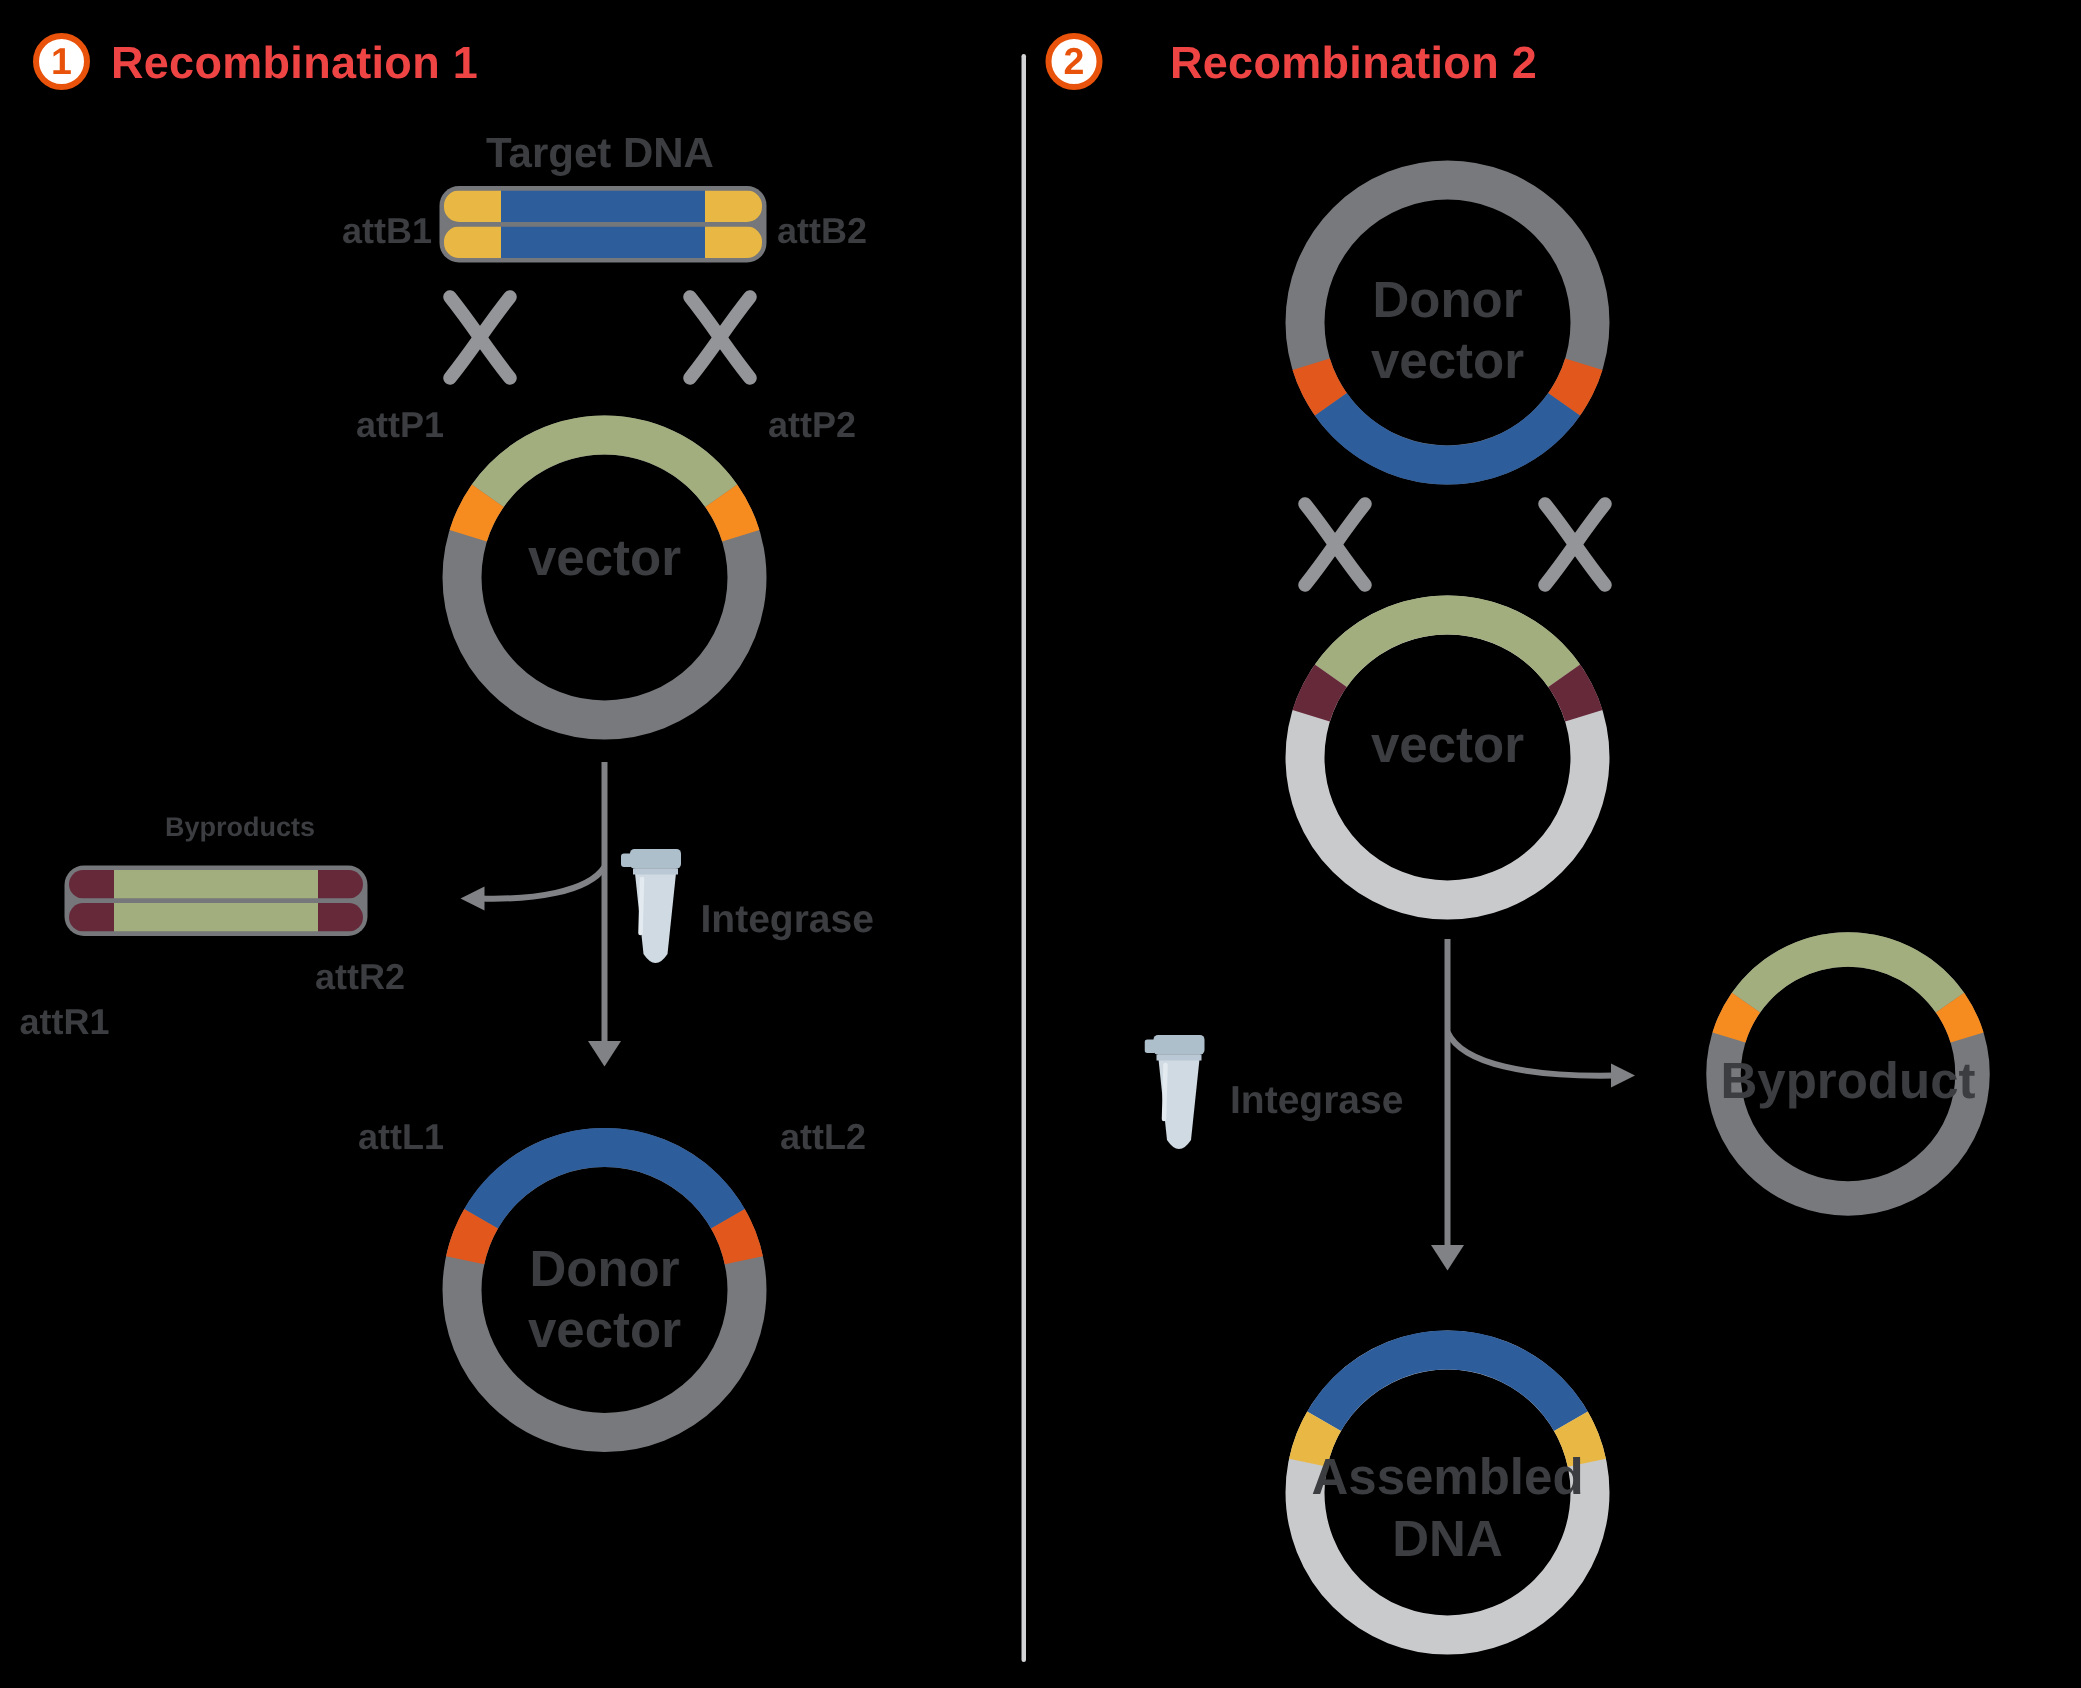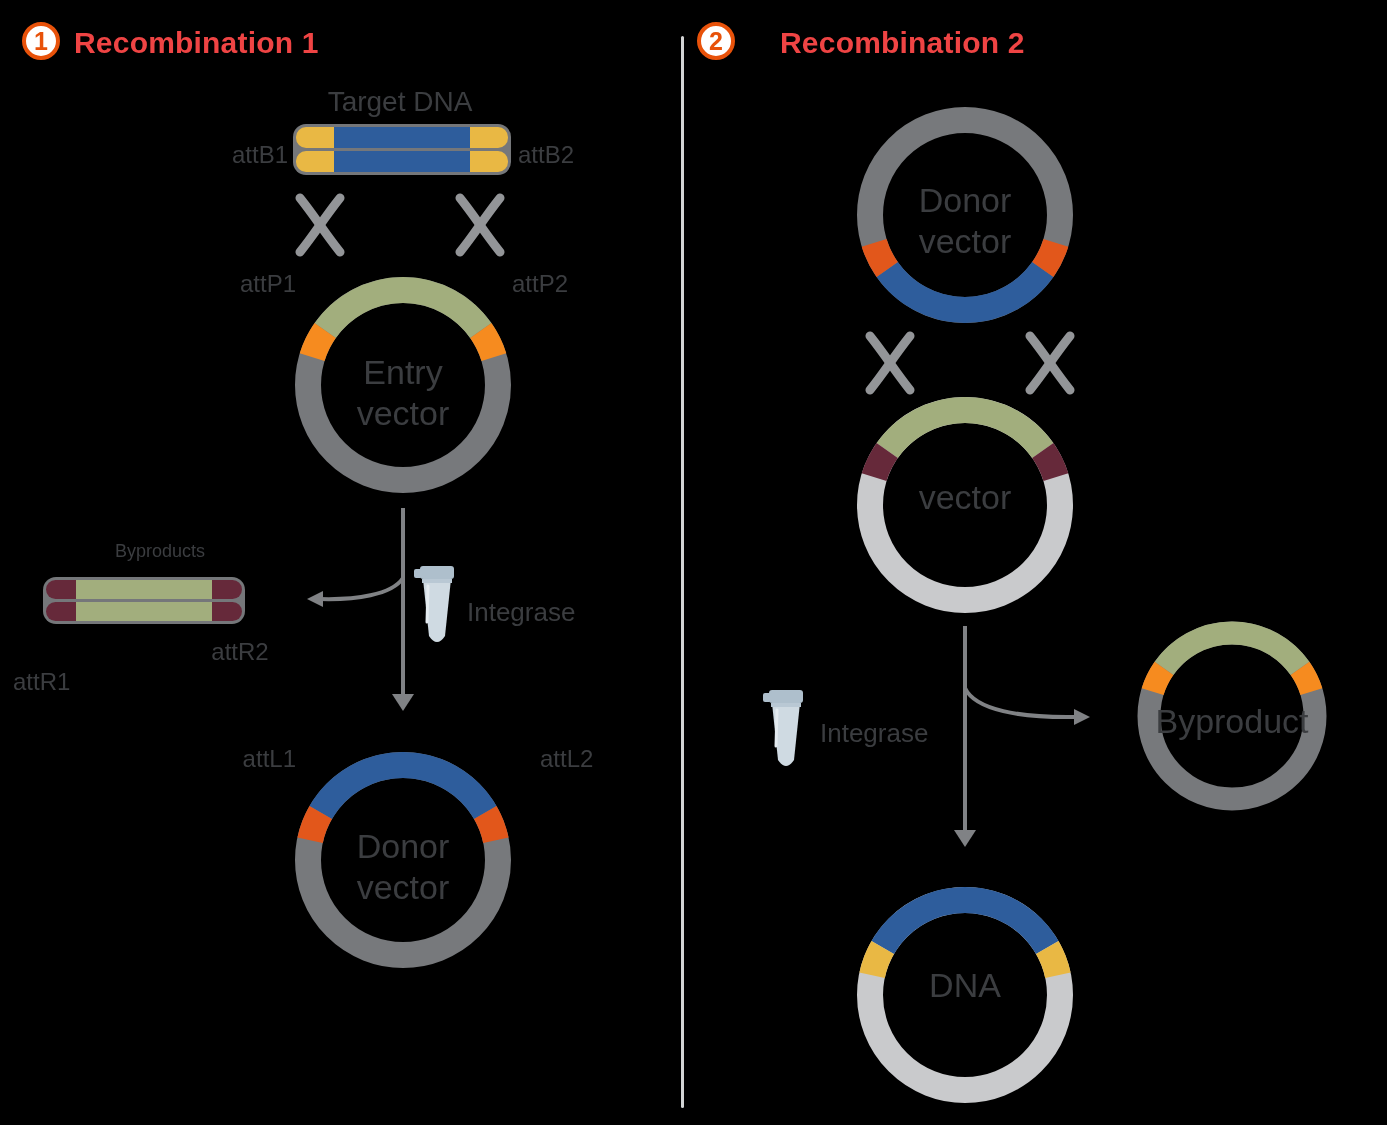--- a/index.html
+++ b/index.html
@@ -2,21 +2,21 @@
 <html><head>
 <meta charset="utf-8">
 <style>
   html,body{margin:0;padding:0;}
   body{
     width:1387px;height:1125px;position:relative;overflow:hidden;
     background:#000;
     font-family:"Liberation Sans", sans-serif;
   }
   .abs{position:absolute;}
-  .dark-label{color:#3b3d40;font-weight:normal;}
+  .dark-label{color:#3b3d40;font-weight:bold;}
   .panel-title{color:#ef4444;font-weight:bold;font-size:30px;letter-spacing:.2px;}
   .badge{
     width:38px;height:38px;border-radius:50%;background:#fff;border:4px solid #e8520a;
     color:#e8520a;font-size:25px;font-weight:bold;display:flex;align-items:center;justify-content:center;
     box-sizing:border-box;
   }
   .big-label{font-size:28px;text-align:center;}
   .site-label{font-size:24px;}
   .circle-name{font-size:34px;text-align:center;line-height:1.2;}
   .divider{width:3px;background:#d2d4d5;border-radius:2px;}
@@ -67,21 +67,20 @@
 
 <svg class="abs" style="left:283px;top:265px;" width="240" height="240" viewBox="0 0 240 240">
   <circle cx="120" cy="120" r="95" fill="none" stroke="#77797c" stroke-width="26"></circle>
   <path d="M 42.2 65.5 A 95 95 0 0 1 197.8 65.5" fill="none" stroke="#a2ae7d" stroke-width="26"></path>
   <path d="M 29.1 92.2 A 95 95 0 0 1 42.2 65.5" fill="none" stroke="#f68b1f" stroke-width="26"></path>
   <path d="M 197.8 65.5 A 95 95 0 0 1 210.9 92.2" fill="none" stroke="#f68b1f" stroke-width="26"></path>
 </svg>
 <div class="abs dark-label site-label" style="left:158px;top:270px;width:138px;text-align:right;">attP1</div>
 <div class="abs dark-label site-label" style="left:512px;top:270px;width:140px;">attP2</div>
 <div class="abs dark-label circle-name" style="left:283px;top:352px;width:240px;">
-  <div>Entry</div>
   <div>vector</div>
 </div>
 
 <svg class="abs" style="left:280px;top:500px;" width="250" height="215" viewBox="0 0 250 215">
   <path d="M 123 8 L 123 198" stroke="#808285" stroke-width="4" fill="none"></path>
   <polygon points="123,211 112,194 134,194" fill="#808285"></polygon>
   <path d="M 123 78 C 112 95 75 100 40 99" stroke="#808285" stroke-width="4" fill="none"></path>
   <polygon points="27,99 43,91 43,107" fill="#808285"></polygon>
 </svg>
 
@@ -110,21 +109,21 @@
 <div class="abs dark-label site-label" style="left:13px;top:668px;width:120px;text-align:left;">attR1</div>
 <div class="abs dark-label site-label" style="left:180px;top:638px;width:120px;text-align:center;">attR2</div>
 
 <svg class="abs" style="left:283px;top:740px;" width="240" height="240" viewBox="0 0 240 240">
   <circle cx="120" cy="120" r="95" fill="none" stroke="#77797c" stroke-width="26"></circle>
   <path d="M 37.7 72.5 A 95 95 0 0 1 202.3 72.5" fill="none" stroke="#2e5d9c" stroke-width="26"></path>
   <path d="M 27.1 100.2 A 95 95 0 0 1 37.7 72.5" fill="none" stroke="#e2571b" stroke-width="26"></path>
   <path d="M 202.3 72.5 A 95 95 0 0 1 212.9 100.2" fill="none" stroke="#e2571b" stroke-width="26"></path>
 </svg>
 <div class="abs dark-label site-label" style="left:158px;top:745px;width:138px;text-align:right;">attL1</div>
-<div class="abs dark-label site-label" style="left:540px;top:745px;width:140px;">attL2</div>
+<div class="abs dark-label site-label" style="left:520px;top:745px;width:140px;">attL2</div>
 <div class="abs dark-label circle-name" style="left:283px;top:826px;width:240px;">
   <div>Donor</div>
   <div>vector</div>
 </div>
 
 <div class="abs divider" style="left:681px;top:36px;height:1072px;"></div>
 
 <div class="abs badge" style="left:697px;top:22px;">2</div>
 <div class="abs panel-title" style="left:780px;top:26px;">Recombination 2</div>
 
@@ -182,14 +181,15 @@
 </svg>
 <div class="abs dark-label" style="left:1127px;top:702px;width:210px;text-align:center;font-size:34px;">Byproduct</div>
 
 <svg class="abs" style="left:845px;top:875px;" width="240" height="240" viewBox="0 0 240 240">
   <circle cx="120" cy="120" r="95" fill="none" stroke="#c9cacc" stroke-width="26"></circle>
   <path d="M 37.7 72.5 A 95 95 0 0 1 202.3 72.5" fill="none" stroke="#2e5d9c" stroke-width="26"></path>
   <path d="M 27.1 100.2 A 95 95 0 0 1 37.7 72.5" fill="none" stroke="#e9b844" stroke-width="26"></path>
   <path d="M 202.3 72.5 A 95 95 0 0 1 212.9 100.2" fill="none" stroke="#e9b844" stroke-width="26"></path>
 </svg>
 <div class="abs dark-label circle-name" style="left:845px;top:965px;width:240px;">
+  <div>Assembled</div>
   <div>DNA</div>
 </div>
 
 </body></html>

